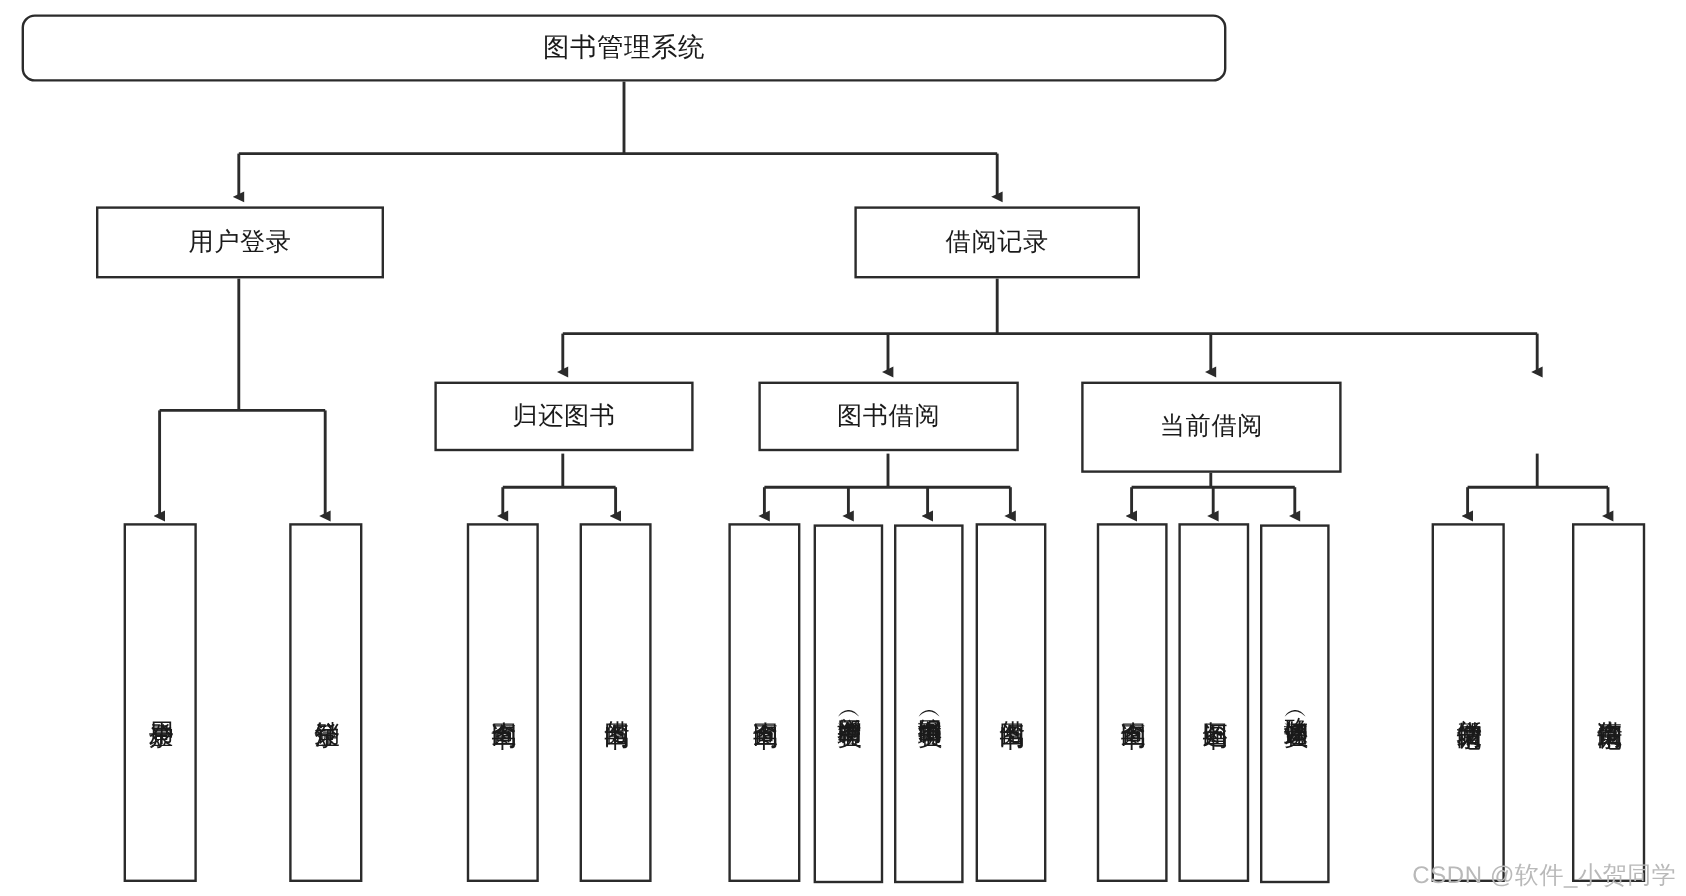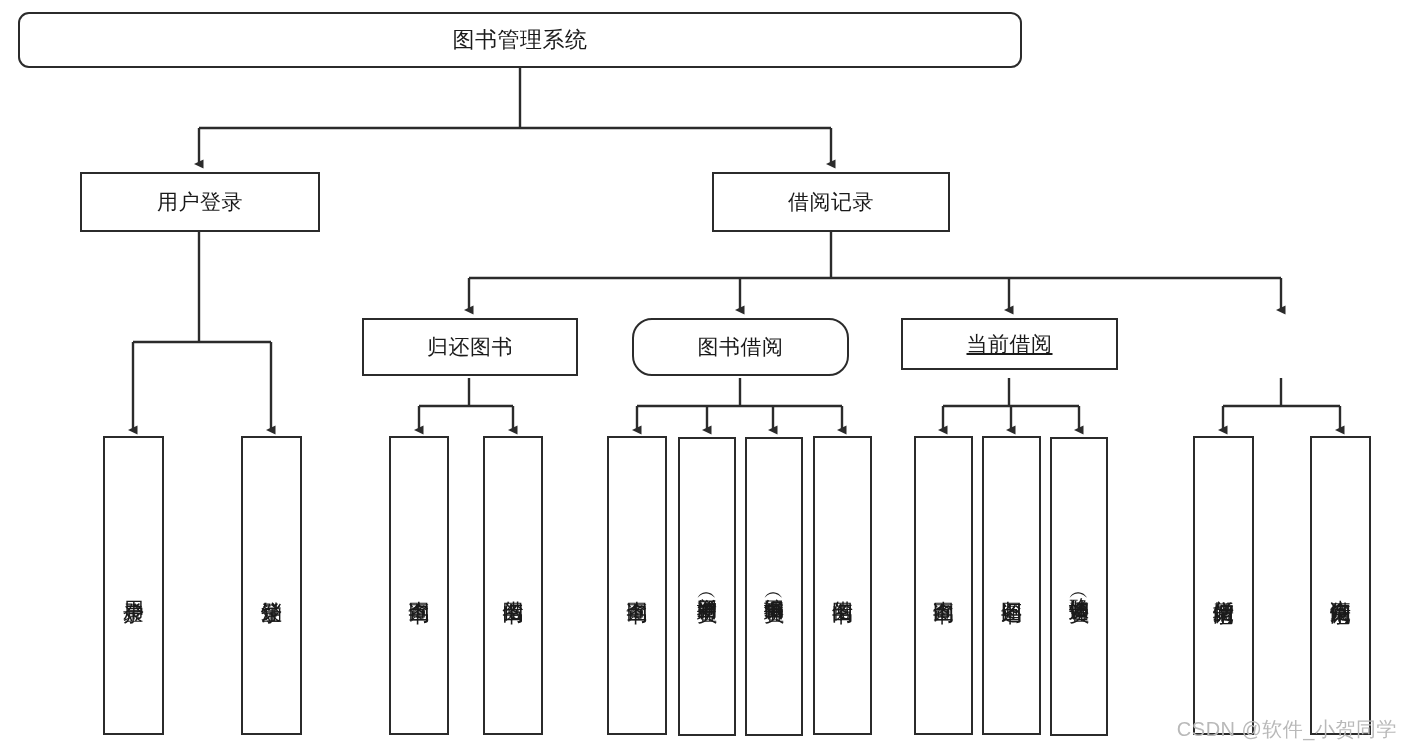--- a/index.html
+++ b/index.html
@@ -147,25 +147,25 @@
   </div>
 
   <div class="node horiz" style="left:712px; top:172px; width:238px; height:60px;">
     <span class="label">借阅记录</span>
   </div>
 
   <div class="node horiz" style="left:362px; top:318px; width:216px; height:58px;">
     <span class="label">归还图书</span>
   </div>
 
-  <div class="node horiz" style="left:632px; top:318px; width:217px; height:58px;border-radius:20px;">
+  <div class="node horiz" style="left:632px; top:318px; width:217px; height:58px;">
     <span class="label">图书借阅</span>
   </div>
 
-  <div class="node horiz" style="left:901px; top:318px; width:217px; height:52px;text-decoration:underline;">
+  <div class="node horiz" style="left:901px; top:318px; width:217px; height:76px;">
     <span class="label">当前借阅</span>
   </div>
 
 
   <div class="node vert" style="left:103px; top:436px; width:61px; height:299px;">
     <span class="label">用户登录</span>
   </div>
 
   <div class="node vert" style="left:241px; top:436px; width:61px; height:299px;">
     <span class="label">注销登录</span>

